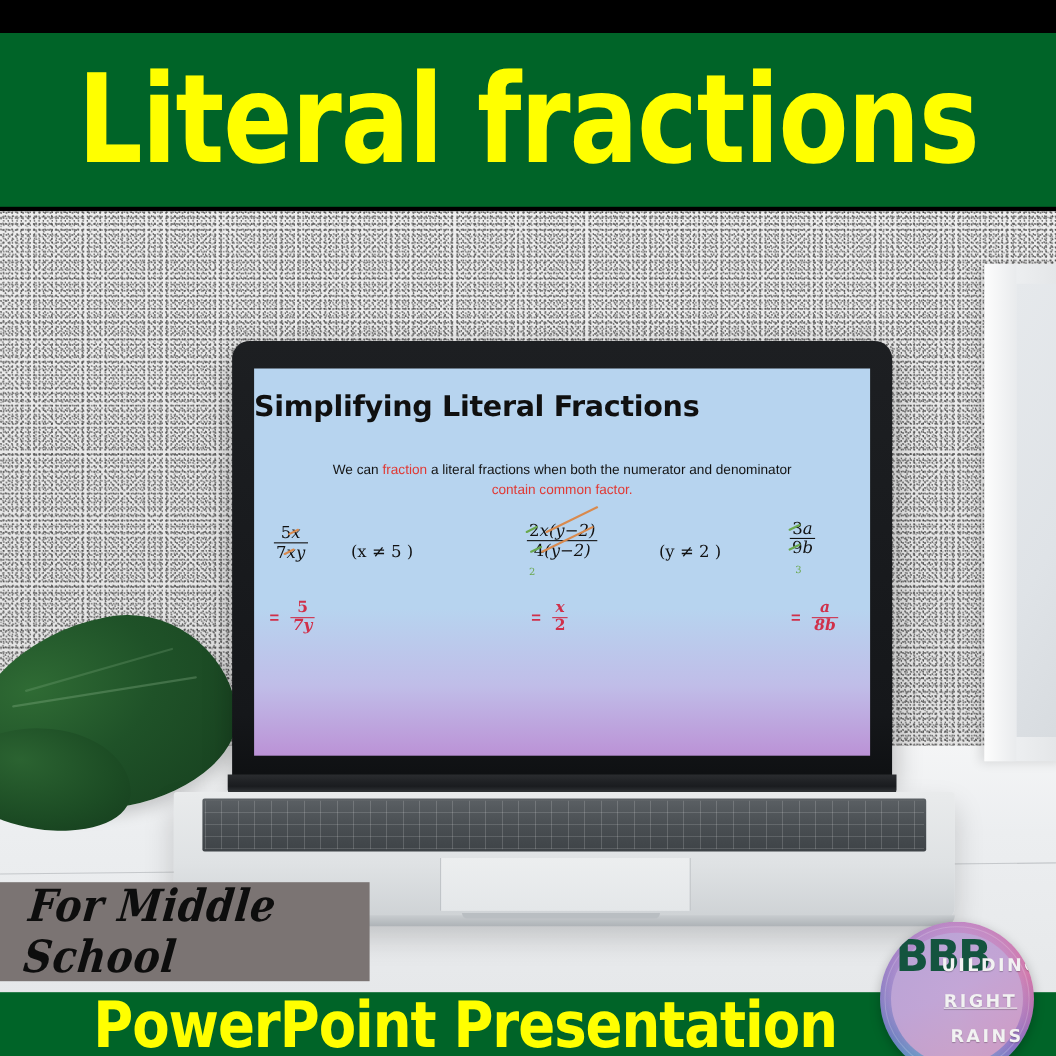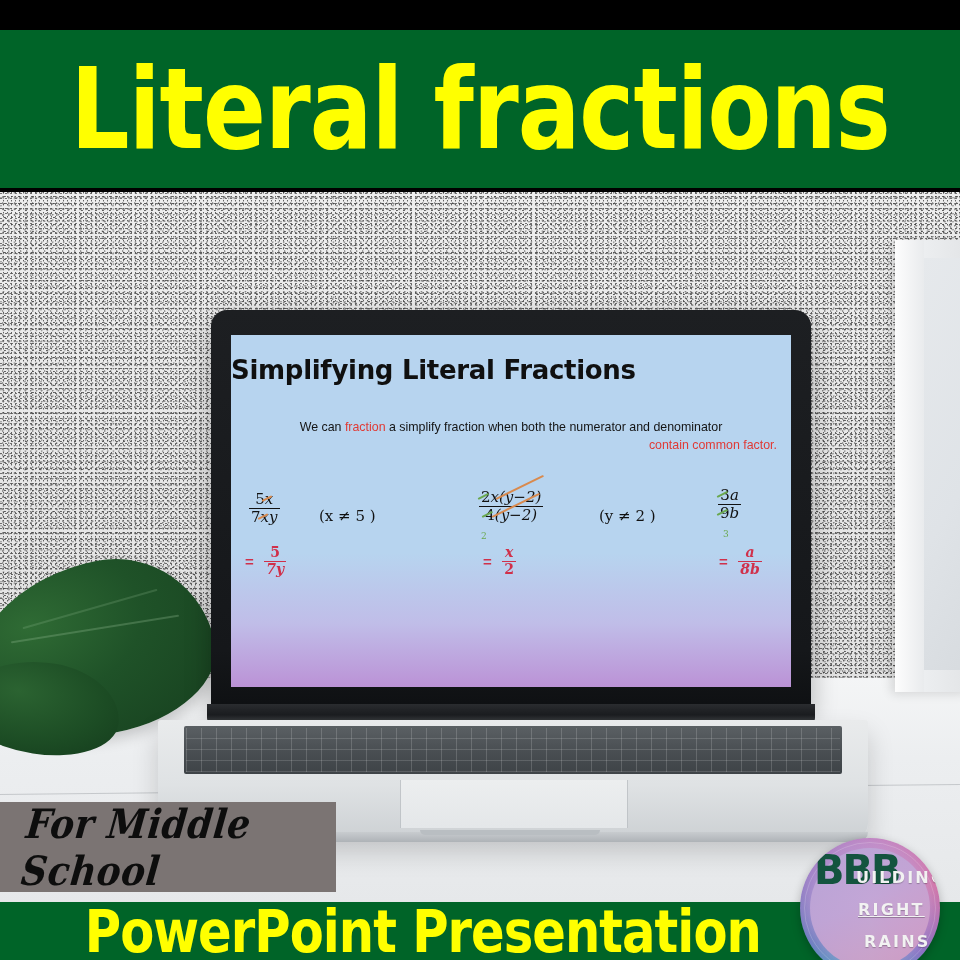--- a/index.html
+++ b/index.html
@@ -154,23 +154,23 @@
   .slide-title{
     position:absolute;left:0;top:20px;width:560px;text-align:left;
     font-family:"DejaVu Sans","Liberation Sans",sans-serif;
     font-weight:bold;font-size:26px;color:#101010;letter-spacing:-.3px;
   }
   .slide-body{
     position:absolute;left:14px;top:84px;width:532px;text-align:center;
     font-size:12.4px;color:#141414;line-height:1.45;
   }
   .red{color:#e03a35;}
-  .bodyline2{display:block;text-align:right;}
-
-  .math-row{position:absolute;left:0;top:152px;width:564px;height:60px;padding-left:29px;}
+  .bodyline2{display:block;}
+
+  .math-row{position:absolute;left:0;top:137px;width:564px;height:60px;padding-left:29px;}
   .math-row2{position:absolute;left:0;top:200px;width:560px;height:50px;}
 
   .frac{display:inline-block;text-align:center;vertical-align:middle;
         font-family:"DejaVu Serif","Liberation Serif",serif;font-size:15px;line-height:1.12;}
   .frac .num{display:block;padding:0 2px;}
   .frac .den{display:block;padding:0 2px;border-top:1.4px solid currentColor;}
   .it{font-style:italic;}
 
   .expr{position:absolute;white-space:nowrap;color:#111;}
   .cond{position:absolute;white-space:nowrap;color:#111;
@@ -270,21 +270,21 @@
     <div class="leaf-vein2"></div>
 
     <div class="laptop-lid"></div>
 
     <div class="laptop-screen">
       <div class="slide">
 
         <div class="slide-title">Simplifying Literal Fractions</div>
 
         <div class="slide-body">
-          <span>We can </span><span class="red">fraction</span><span> a simplify fraction when both the numerator and denominator</span>
+          <span>We can </span><span class="red">fraction</span><span> a literal fractions when both the numerator and denominator</span>
           <span class="bodyline2 red">contain common factor.</span>
         </div>
 
         <div class="math-row">
 
           <div class="expr e1">
             <span class="frac">
               <span class="num"><span>5</span><span class="strike it">x</span></span>
               <span class="den"><span>7</span><span class="strike it">x</span><span class="it">y</span></span>
             </span>

